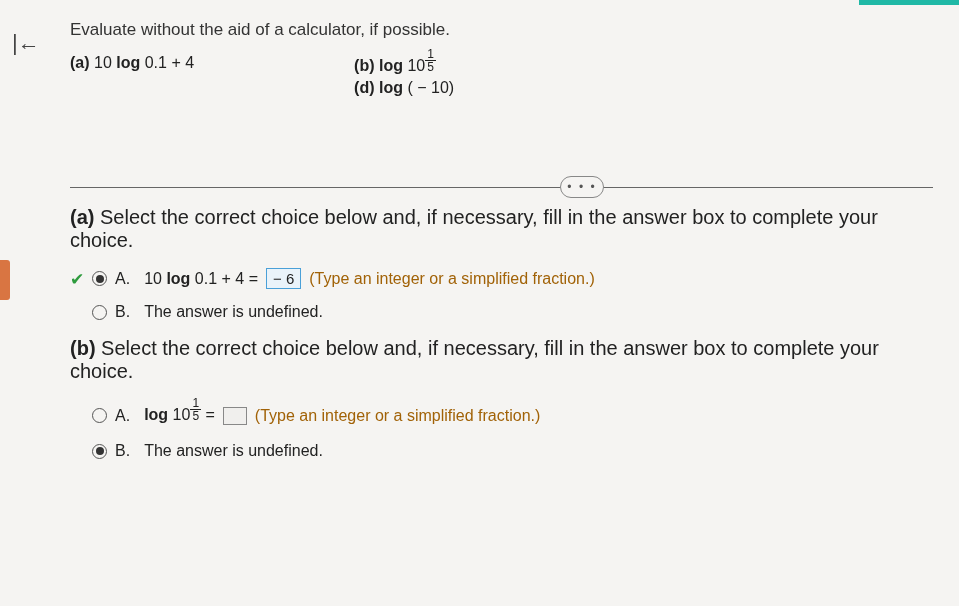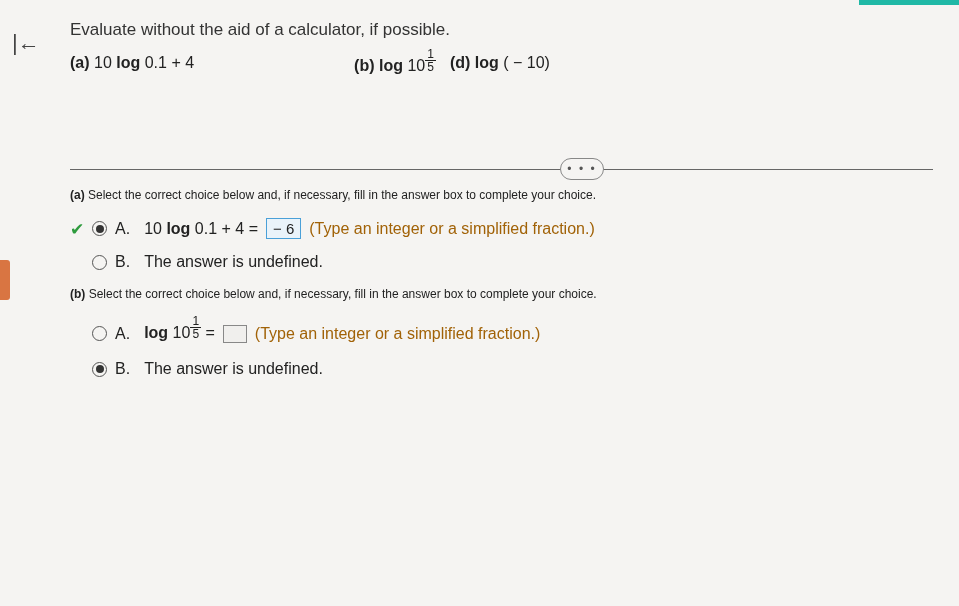--- a/index.html
+++ b/index.html
@@ -2,30 +2,30 @@
 <html><head>
 <meta charset="utf-8">
 <style>
 *{box-sizing:border-box;margin:0;padding:0}
 body{font-family:Arial,Helvetica,sans-serif;background:#f5f4f2;width:959px;height:606px;position:relative;color:#222;overflow:hidden}
 .progress-bar{position:absolute;top:0;right:0;width:100px;height:5px;background:#1fb8a6}
 .back-arrow{position:absolute;top:30px;left:12px;font-size:22px;color:#444;cursor:pointer}
 .content{padding:20px 26px 20px 70px}
 .instruction{font-size:17px;color:#333;margin-bottom:14px}
 .problems{display:flex;gap:160px;margin-bottom:10px}
-.col{display:flex;flex-direction:row;gap:14px}
+.col{display:flex;flex-direction:column;}
 .prob{font-size:16px;color:#222}
 .bold{font-weight:bold}
 .frac{display:inline-block;vertical-align:middle;text-align:center;font-size:12px;line-height:1;position:relative;top:-6px}
 .frac .num{display:block;border-bottom:1px solid #222;padding:0 2px}
 .frac .den{display:block;padding:0 2px}
 .divider-area{margin:90px 0 18px;position:relative}
 .divider-line{border-top:1px solid #666;width:100%}
 .dots-btn{position:absolute;top:-11px;left:490px;width:44px;height:22px;border:1px solid #888;border-radius:11px;background:#f5f4f2;display:flex;align-items:center;justify-content:center;cursor:pointer;font-size:12px;letter-spacing:2px;color:#555}
-.section-label{font-size:12px;margin-bottom:16px}
+.section-label{font-size:20px;margin-bottom:16px}
 .choice-row{display:flex;align-items:center;gap:8px;margin-bottom:14px;font-size:16px}
 .radio{width:15px;height:15px;border:1.5px solid #555;border-radius:50%;display:inline-flex;align-items:center;justify-content:center;flex-shrink:0}
 .radio.selected::after{content:"";width:8px;height:8px;background:#333;border-radius:50%}
 .check-mark{color:#2e9b3e;font-size:17px;position:absolute;margin-left:-22px;margin-top:-2px}
 .radio-wrap{position:relative;display:inline-flex}
 .opt-letter{margin-right:6px}
 .answer-box{display:inline-block;border:1px solid #4aa0d8;background:#eaf3fa;padding:1px 6px;font-size:15px;color:#222}
 .blank-box{display:inline-block;width:24px;height:18px;border:1px solid #888;background:#f0efed;vertical-align:middle}
 .hint{color:#a16207}
 .section-b{margin-top:16px}

